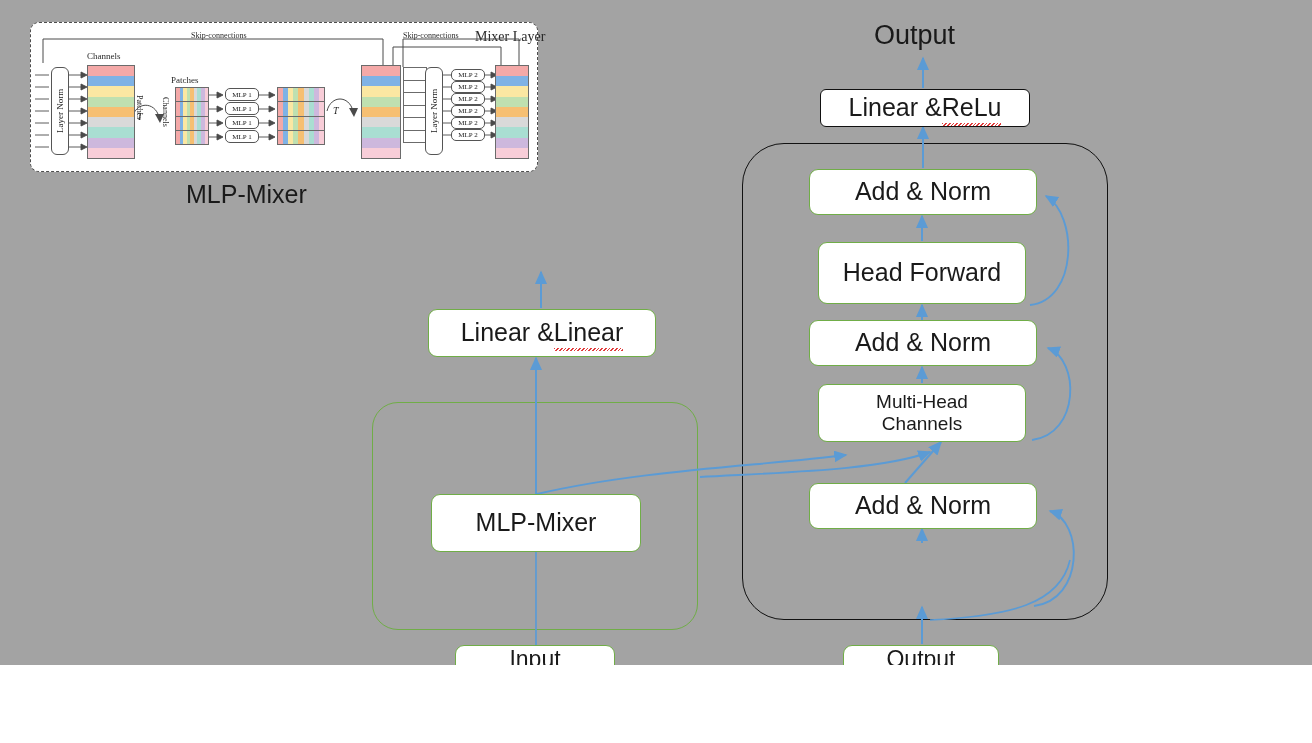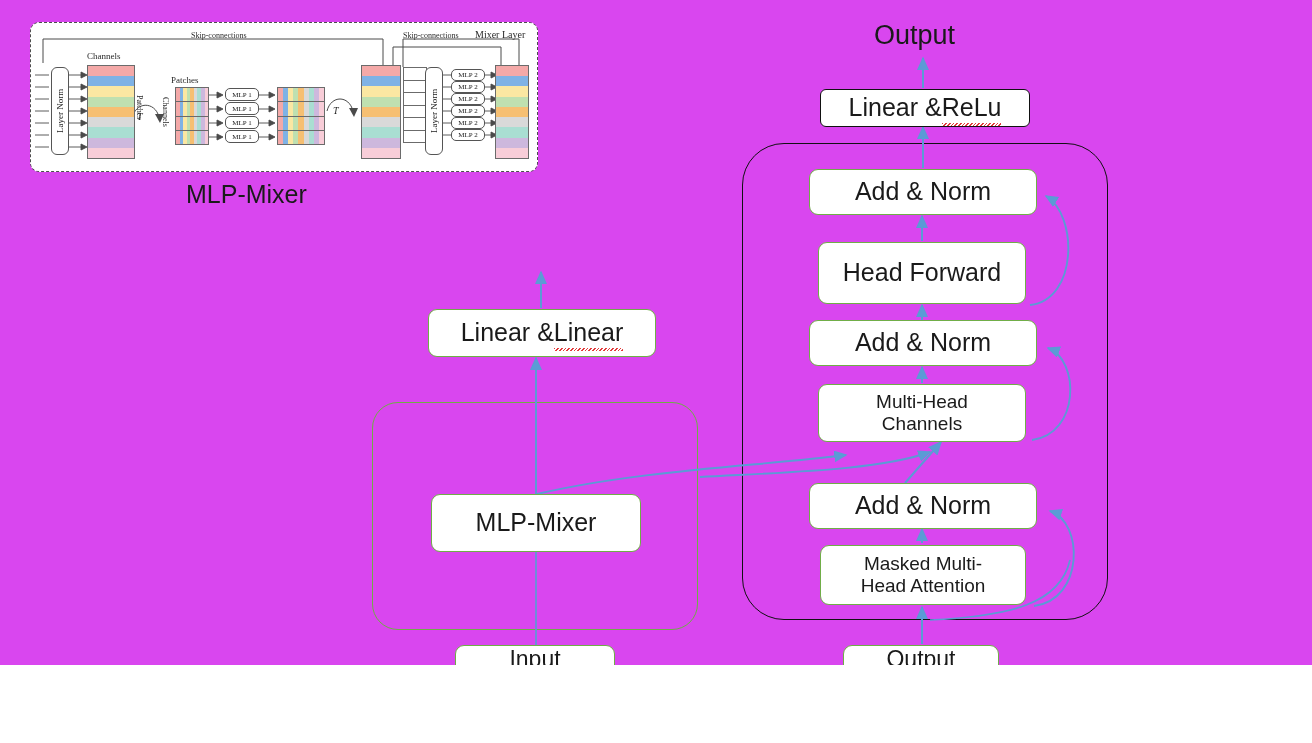--- a/index.html
+++ b/index.html
@@ -5,21 +5,21 @@
   * { box-sizing: border-box; }
   html, body {
     margin: 0; padding: 0;
     background: #ffffff;
     font-family: "Liberation Sans", sans-serif;
   }
   #stage {
     position: relative;
     width: 1312px;
     height: 665px;
-    background: #d946ef;
+    background: #a3a3a3;
     overflow: hidden;
   }
   
   .node {
     position: absolute;
     display: flex;
     align-items: center;
     justify-content: center;
     text-align: center;
     border-radius: 9px;
@@ -235,21 +235,21 @@
           <polygon points="466,88 460,85 460,91"></polygon>
         <path d="M452,100 L462,100"></path>
           <polygon points="466,100 460,97 460,103"></polygon>
         <path d="M452,112 L462,112"></path>
           <polygon points="466,112 460,109 460,115"></polygon>
       </g>
     </svg>
 
     <div class="mini-text" style="left:160px;top:8px;font-size:8px;">Skip-connections</div>
     <div class="mini-text" style="left:372px;top:8px;font-size:8px;">Skip-connections</div>
-    <div class="mini-text" style="left:444px;top:6px;font-size:10px;">Mixer Layer</div>
+    <div class="mini-text" style="left:444px;top:6px;font-size:14px;">Mixer Layer</div>
     <div class="mini-text" style="left:56px;top:28px;font-size:9px;">Channels</div>
     <div class="mini-text" style="left:140px;top:52px;font-size:9px;">Patches</div>
 
     <div class="mini-box vert-label" style="left:20px;top:44px;width:18px;height:88px;font-size:9px;border-radius:6px;z-index:2;">Layer Norm</div>
 
     <div class="stack" style="left:56px;top:42px;width:48px;height:94px;z-index:2;">
       <i style="background:#f4a9a8"></i>
         <i style="background:#7fb2e5"></i>
         <i style="background:#fbe7a2"></i>
       <i style="background:#bfe0b0"></i>
@@ -486,21 +486,19 @@
 
   <div class="node green" style="left:818px;top:242px;width:208px;height:62px;font-size:25px;">Head Forward</div>
 
   <div class="node green" style="left:809px;top:320px;width:228px;height:46px;font-size:25px;">Add &amp; Norm</div>
 
   <div class="node green" style="left:818px;top:384px;width:208px;height:58px;font-size:19px;">Multi-Head
 Channels</div>
 
   <div class="node green" style="left:809px;top:483px;width:228px;height:46px;font-size:25px;">Add &amp; Norm</div>
 
-  <div class="node green" style="left:820px;top:545px;width:206px;height:60px;font-size:19px;">Masked Multi-
-Head Attention</div>
 
   <div class="node green" style="left:843px;top:645px;width:156px;height:56px;font-size:23px;">Output
 embedding</div>
 
   <div class="plainlabel" style="left:1120px;top:664px;font-size:29px;">Label</div>
 
 </div>
 
 </body></html>

